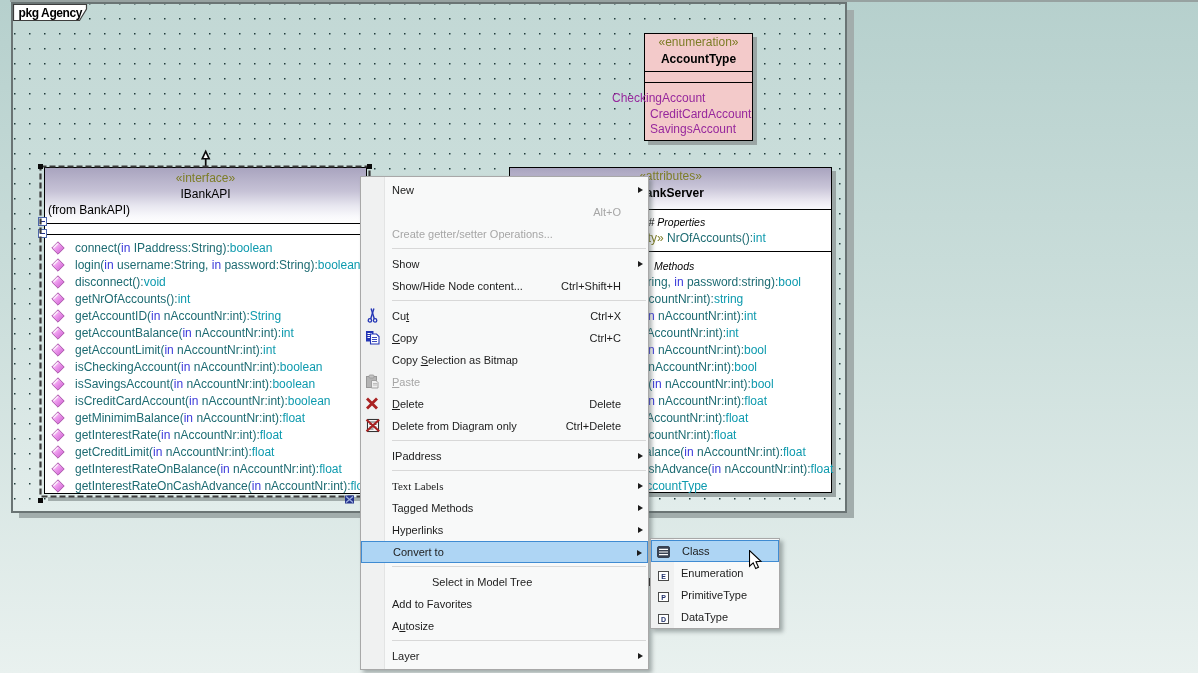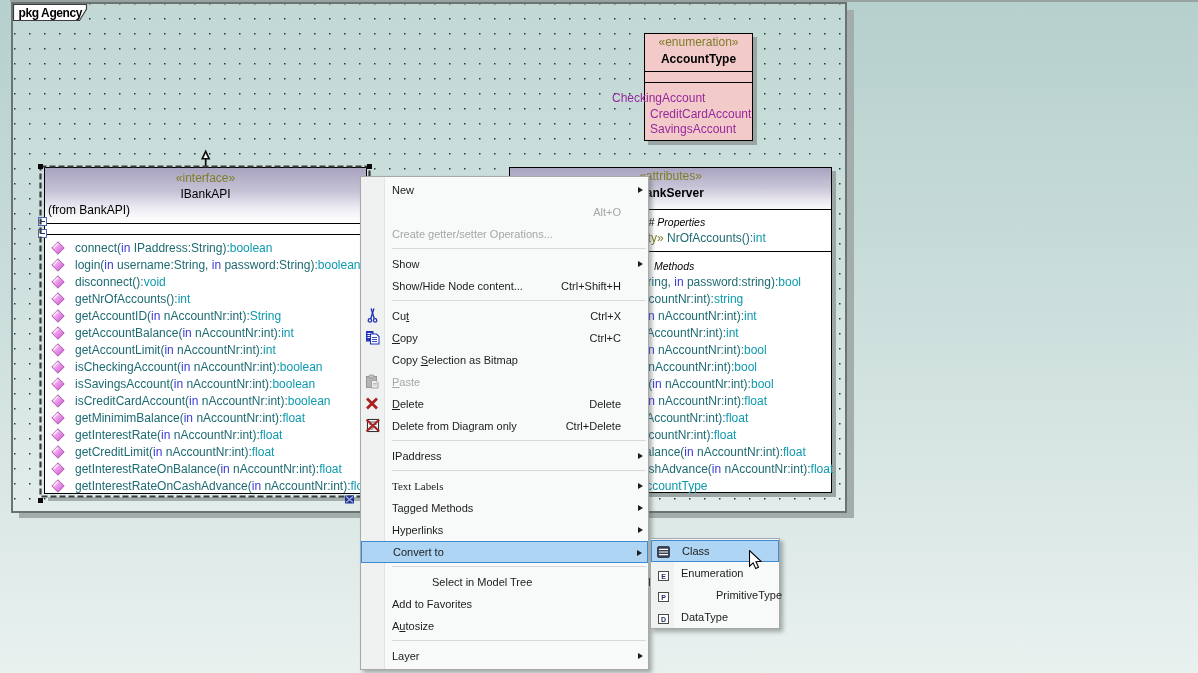--- a/index.html
+++ b/index.html
@@ -297,21 +297,21 @@
   </div>
 <div class="abs" style="left:650px;top:538px;width:130px;height:91px;background:#f8f9f9;border:1px solid #a8a8a8;box-shadow:3px 3px 4px rgba(80,90,90,0.45);z-index:13">
     <div style="position:absolute;left:0;top:0;width:23px;height:100%;background:#f0f1f1"></div>
   </div>
 <div class="smi" style="left:651px;top:540px;z-index:14;background:#aed5f4;border:1px solid #3f8bd2;line-height:20px;">
     <span style="position:absolute;left:30px">Class</span>
   </div>
 <div class="smi" style="left:651px;top:562px;z-index:14;">
     <span style="position:absolute;left:30px">Enumeration</span>
   </div>
-<div class="smi" style="left:651px;top:584px;z-index:14;margin-left:35px;">
+<div class="smi" style="left:651px;top:584px;z-index:14;">
     <span style="position:absolute;left:30px">PrimitiveType</span>
   </div>
 <div class="smi" style="left:651px;top:606px;z-index:14;">
     <span style="position:absolute;left:30px">DataType</span>
   </div>
 <svg class="abs" style="left:657px;top:546px;z-index:15" width="13" height="12" viewBox="0 0 13 12">
     <rect x="0.5" y="0.5" width="12" height="11" rx="1.5" fill="#384252" stroke="#384252"></rect>
     <path d="M2,3.4 h9 M2,6 h9 M2,8.6 h9" stroke="#fff" stroke-width="1.1"></path>
   </svg>
 <svg class="abs" style="left:658px;top:570.5px;z-index:15" width="11" height="10" viewBox="0 0 11 10">

